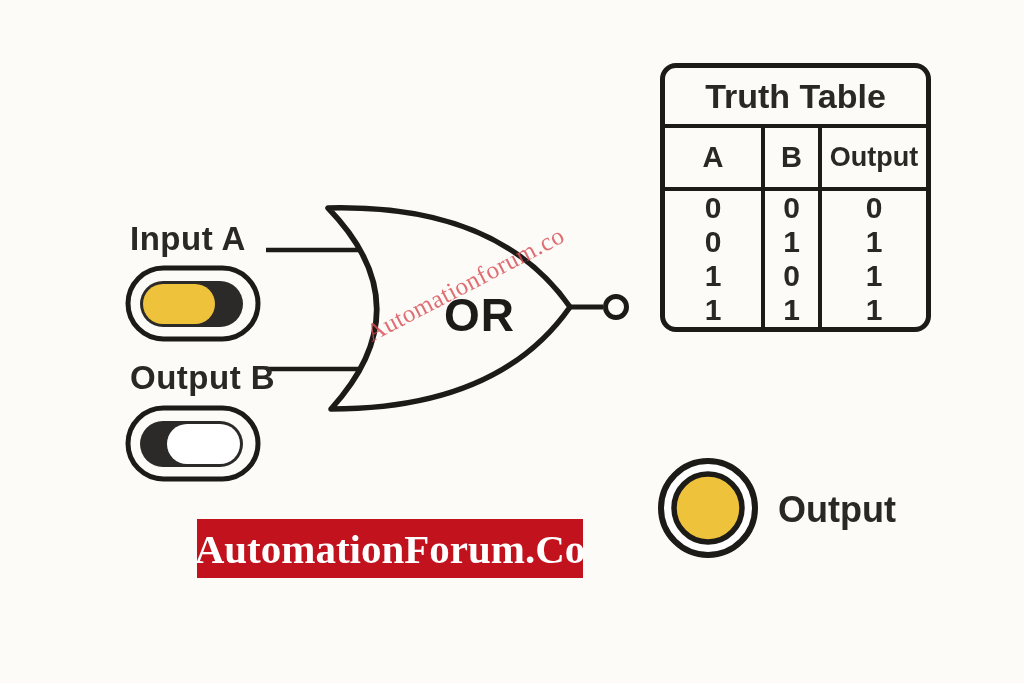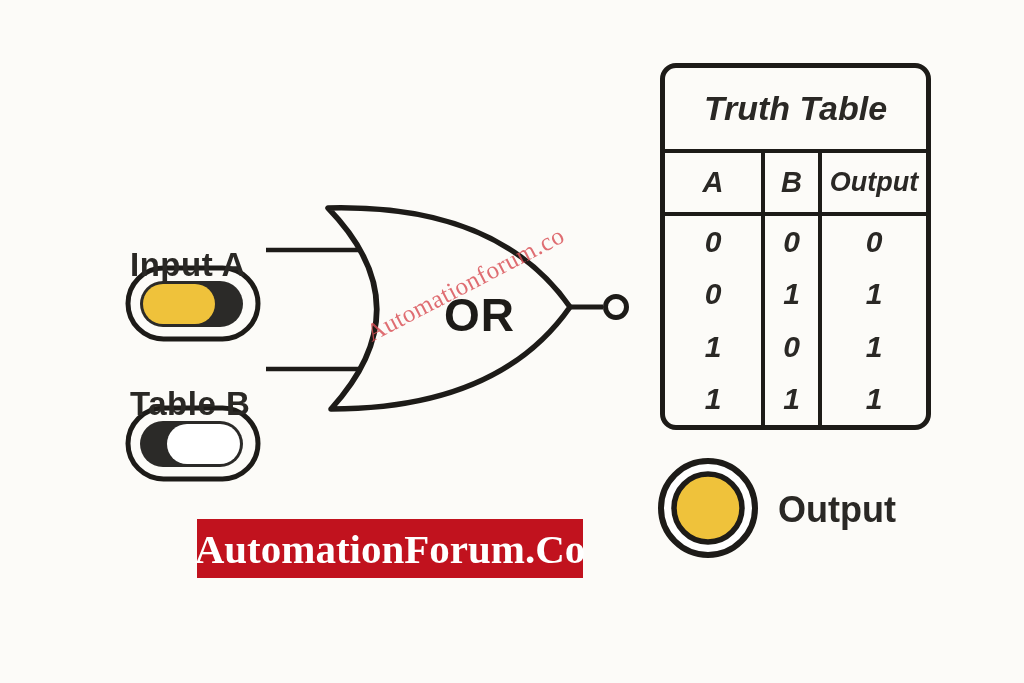--- a/index.html
+++ b/index.html
@@ -17,37 +17,37 @@
   body{font-family:"Liberation Sans",sans-serif;background:#ffffff;}
   .stage{
     position:relative;width:1024px;height:683px;
     background:var(--bg,#fcfbf8);
   }
   .abs{position:absolute;}
   .lbl{
     font-weight:bold;color:var(--label,#2a2825);
     white-space:nowrap;line-height:1;
   }
-  .input-label{font-size:33px;letter-spacing:0.5px;margin-top:26px;}
+  .input-label{font-size:33px;letter-spacing:0.5px;}
   .or-label{
     font-size:46px;font-weight:bold;color:var(--ink,#1d1b18);
     letter-spacing:1px;
   }
   .watermark{
     font-family:"Liberation Serif",serif;
     font-size:25px;color:var(--watermark-red,#d94f55);opacity:0.82;
     transform:rotate(-27.5deg);transform-origin:0 50%;
     white-space:nowrap;letter-spacing:0.5px;
   }
   
   .truth-table{
-    left:660px;top:63px;width:271px;height:367px;
+    left:660px;top:63px;width:271px;height:269px;
     border:5px solid var(--ink,#1d1b18);border-radius:16px;
     background:var(--bg,#fcfbf8);
-    display:flex;flex-direction:column;overflow:hidden;font-style:italic;
+    display:flex;flex-direction:column;overflow:hidden;
   }
   .tt-title{
     height:85px;border-bottom:4px solid var(--ink,#1d1b18);
     display:flex;align-items:center;justify-content:center;
     font-size:34px;font-weight:bold;color:var(--label,#2a2825);
   }
   .tt-grid{
     flex:1;display:grid;
     grid-template-columns:96px 57px 108px;
     grid-template-rows:63px repeat(4, 1fr);
@@ -103,21 +103,21 @@
       <rect x="167" y="424" width="73" height="40" rx="20" fill="#ffffff"></rect>
     </g>
 
     <g>
       <circle cx="708" cy="508" r="47" fill="#ffffff" stroke="var(--ink,#1d1b18)" stroke-width="6"></circle>
       <circle cx="708" cy="508" r="34" fill="var(--accent-yellow,#efc23b)" stroke="var(--ink,#1d1b18)" stroke-width="5.5"></circle>
     </g>
   </svg>
 
   <div class="abs lbl input-label" style="left:130px;top:222px">Input A</div>
-  <div class="abs lbl input-label" style="left:130px;top:361px">Table B</div>
+  <div class="abs lbl input-label" style="left:130px;top:361px">Output B</div>
 
   <div class="abs or-label" style="left:444px;top:288px">OR</div>
 
   <div class="abs watermark" style="left:368px;top:321px">Automationforum.co</div>
 
   <div class="abs truth-table">
     <div class="tt-title">Truth Table</div>
     <div class="tt-grid">
       <div class="tt-cell tt-head">A</div>
       <div class="tt-cell tt-head vline">B</div>

